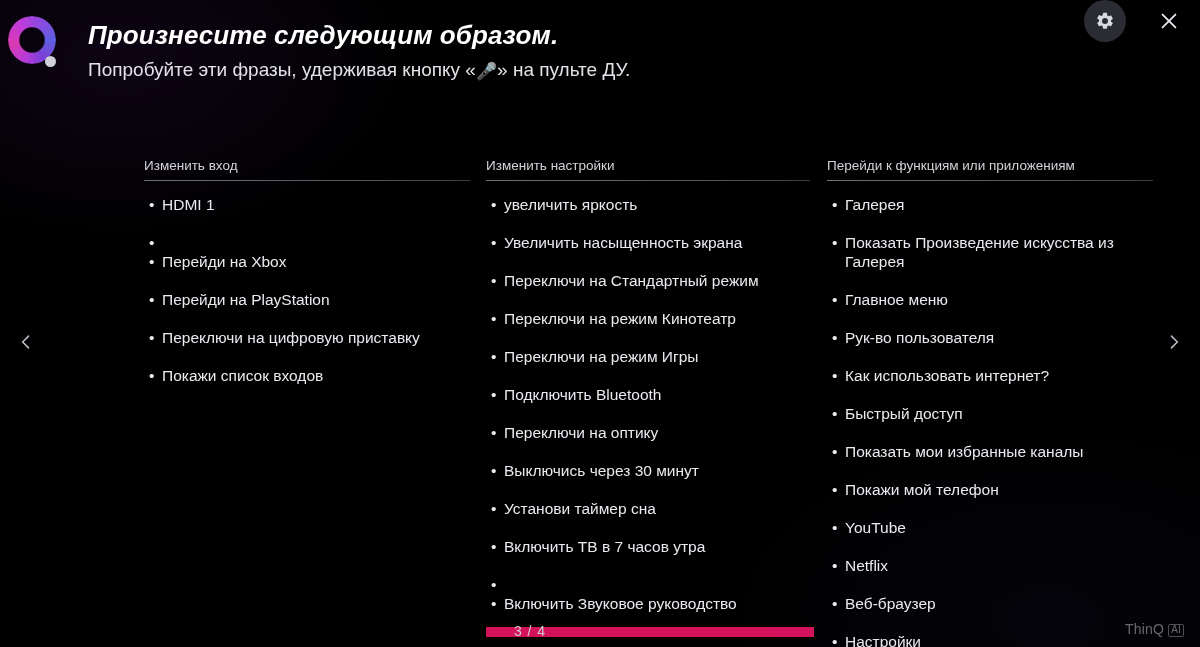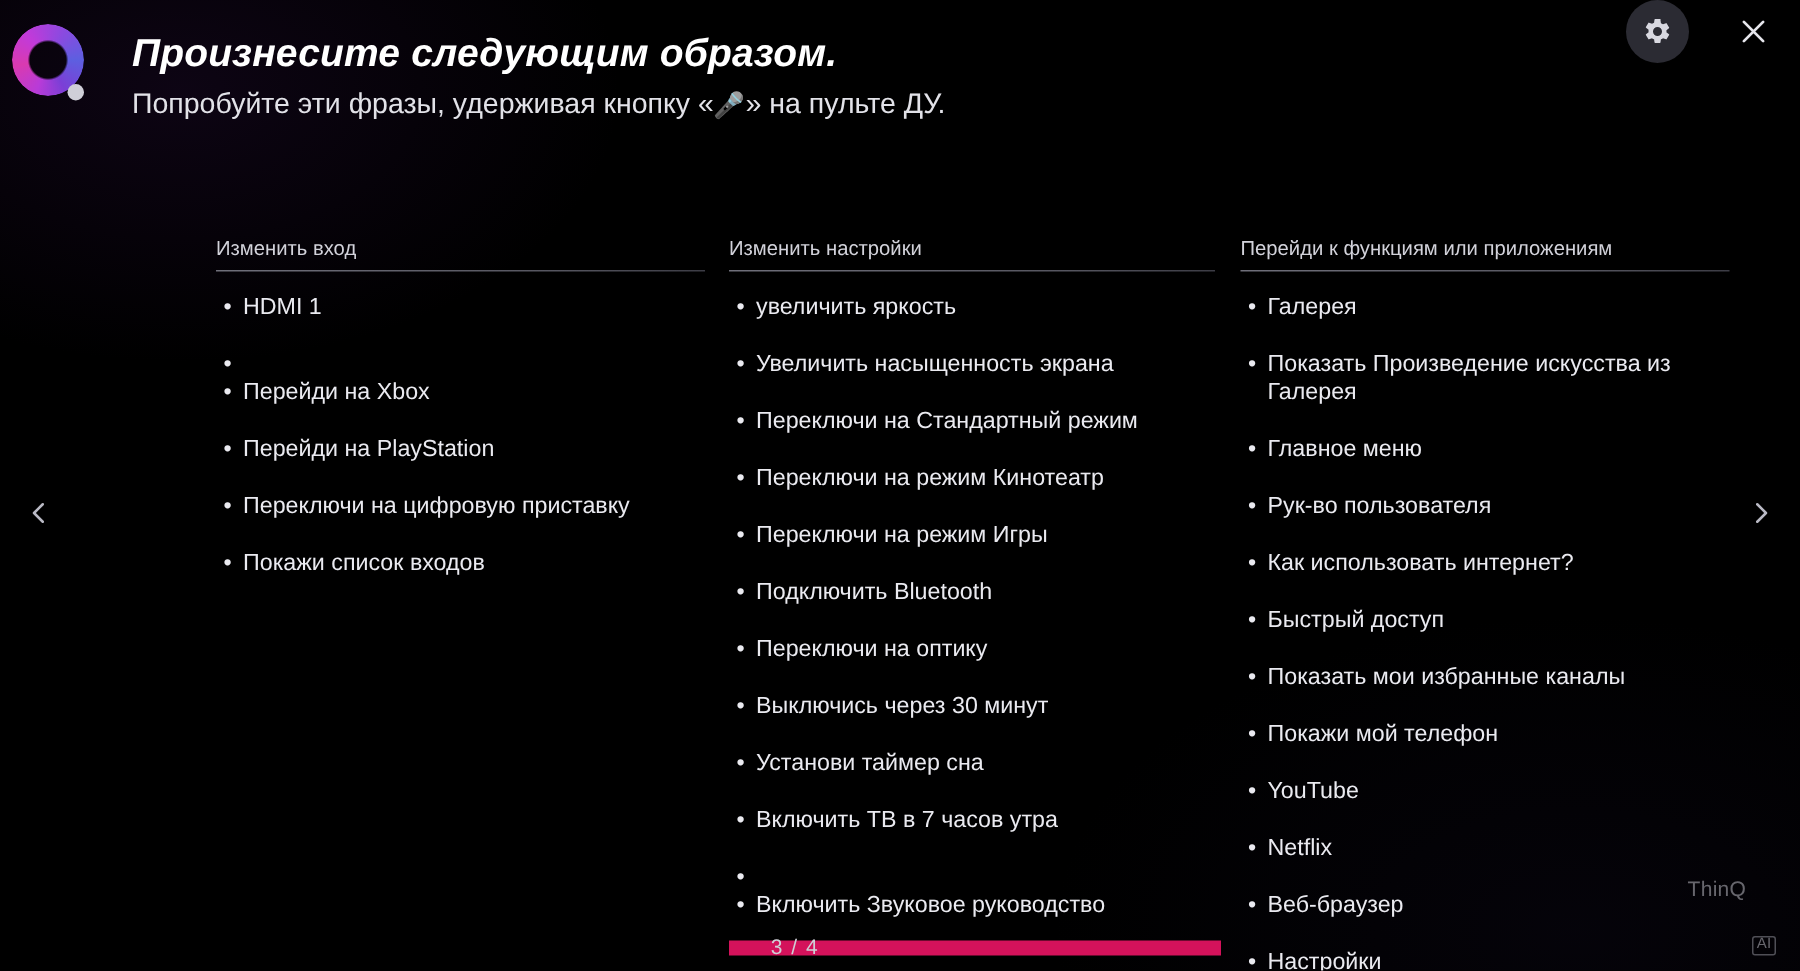--- a/index.html
+++ b/index.html
@@ -192,21 +192,21 @@
     text-align: center;
     font-size: 14px;
     color: #cfcfd6;
     letter-spacing: 1px;
   }
   .thinq {
     position: absolute;
     right: 16px;
     bottom: 10px;
     display: flex;
-    align-items: flex-start;
+    align-items: flex-end;
     gap: 4px;
     opacity: 0.55;
   }
   .thinq-text {
     font-size: 14px;
     color: #b9b9c2;
     letter-spacing: 0.2px;
   }
   .thinq-ai {
     font-size: 10px;

